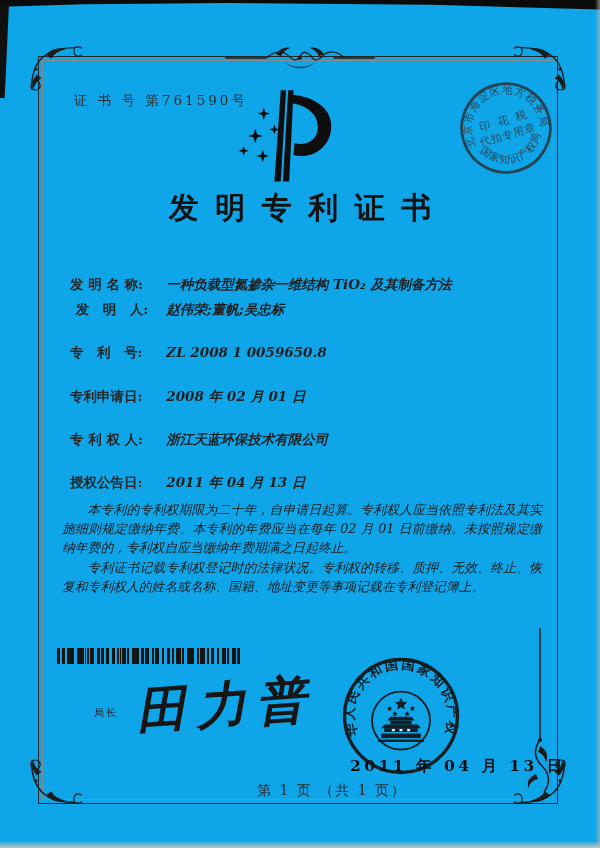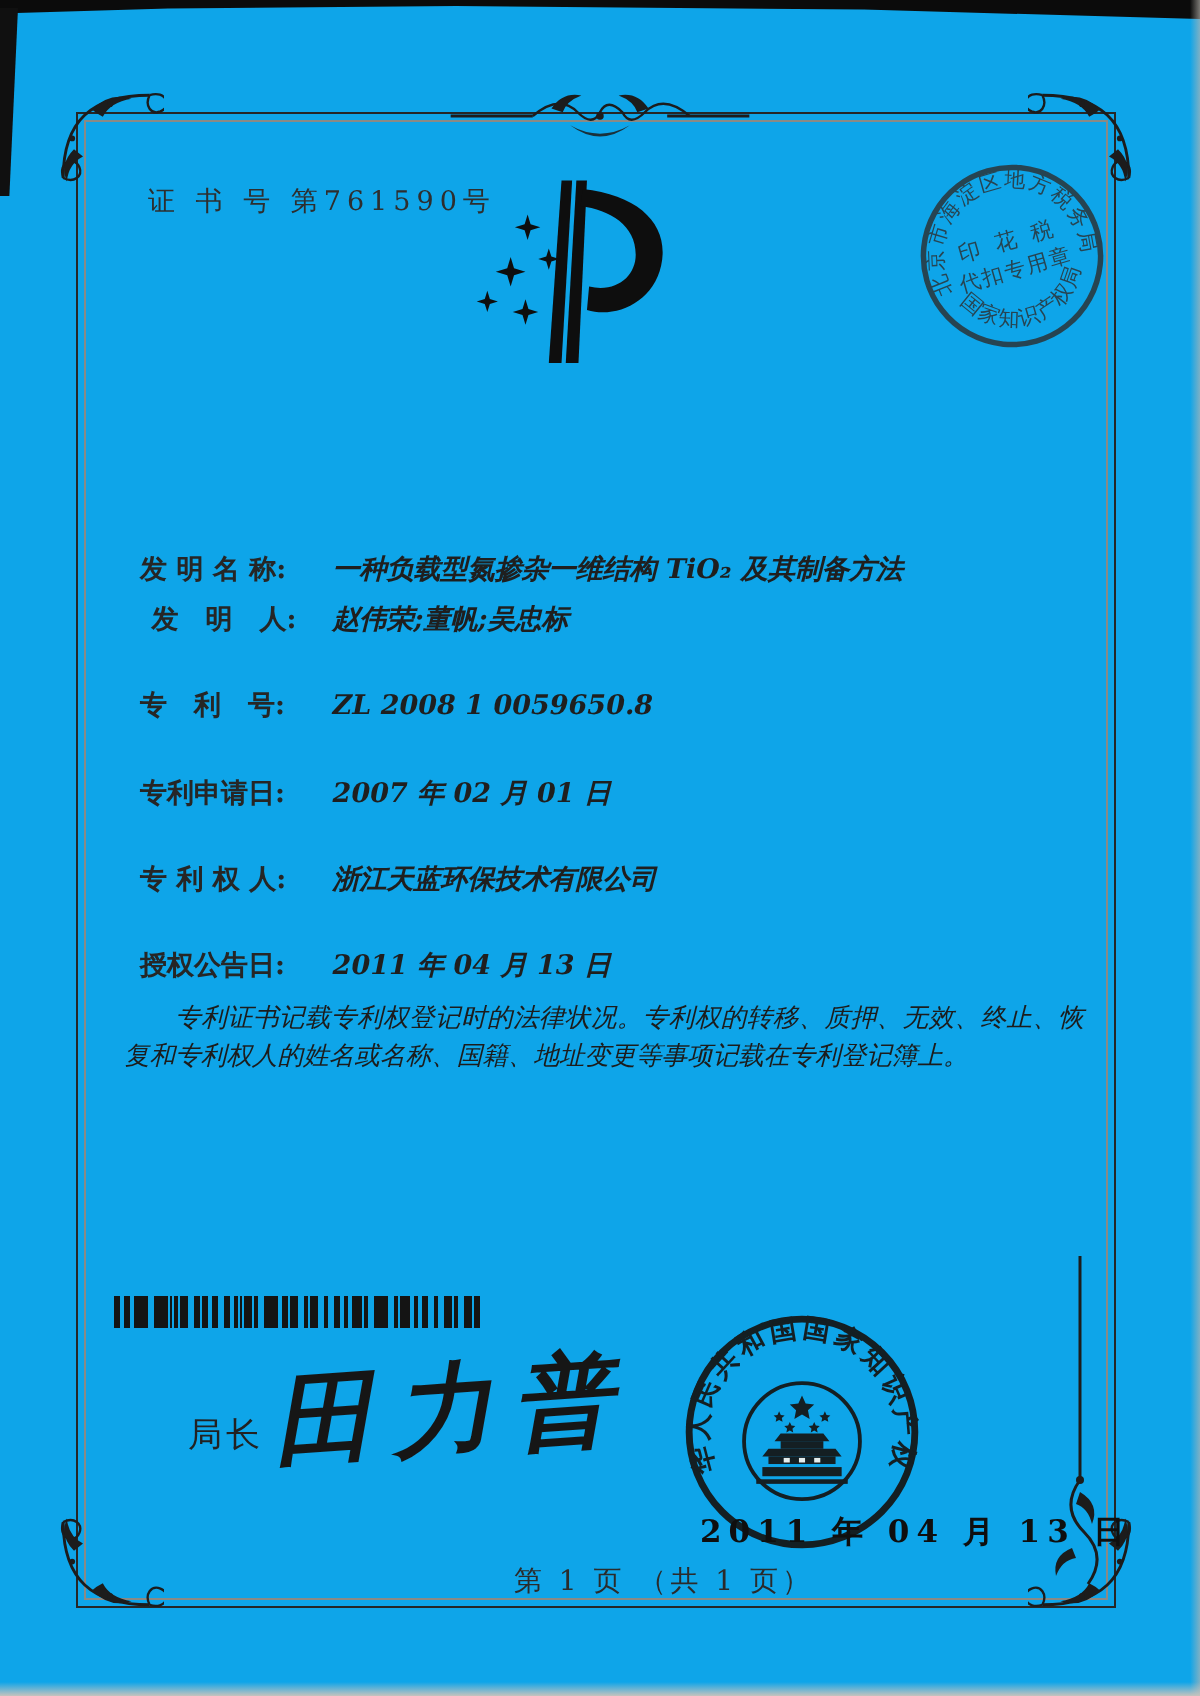--- a/index.html
+++ b/index.html
@@ -49,21 +49,21 @@
   
   .body-text{position:absolute;left:62px;top:500px;width:480px;
     font-size:12.8px;line-height:1.5;text-align:justify;font-style:italic;color:#1c1c1c;}
   .body-text p{margin:0;text-indent:2em;}
   
   .barcode{position:absolute;left:57px;top:648px;width:184px;height:16px;
     background-image:
       repeating-linear-gradient(90deg,#141414 0 2px,rgba(0,0,0,0) 2px 5px),
       repeating-linear-gradient(90deg,#141414 0 1px,rgba(0,0,0,0) 1px 7px),
       repeating-linear-gradient(90deg,#141414 0 3px,rgba(0,0,0,0) 3px 11px);}
-  .sig-label{position:absolute;left:94px;top:706px;font-size:17px;letter-spacing:2px;color:#222;}
+  .sig-label{position:absolute;left:94px;top:706px;font-size:10px;letter-spacing:2px;color:#222;}
   .sig-name{position:absolute;left:136px;top:672px;font-size:50px;font-weight:700;
     font-style:italic;letter-spacing:10px;transform:rotate(-4deg);color:#161616;}
   .seal{position:absolute;left:340px;top:655px;width:122px;height:122px;opacity:.93;}
   .seal-date{position:absolute;left:350px;top:756px;font-size:15.5px;font-weight:700;
     letter-spacing:3.5px;color:#0f0f0f;white-space:nowrap;}
   .footer{position:absolute;left:0;top:782px;width:100%;text-align:center;
     font-size:14px;letter-spacing:2px;color:#2b2b2b;padding-left:32px;}
   svg text{font-family:"DejaVu Serif","Liberation Serif",serif;}
 </style>
 </head>
@@ -149,49 +149,51 @@
     <text font-size="10" fill="#2d2d2d" letter-spacing="1">
       <textPath href="#taxArcTop" startOffset="50%" text-anchor="middle">北京市海淀区地方税务局</textPath>
     </text>
     <text font-size="10" fill="#2d2d2d" letter-spacing="0.5">
       <textPath href="#taxArcBottom" startOffset="50%" text-anchor="middle">国家知识产权局</textPath>
     </text>
     <text x="55" y="51" font-size="10.5" letter-spacing="2" text-anchor="middle" fill="#2d2d2d">印 花 税</text>
     <text x="55" y="65" font-size="10" letter-spacing="1" text-anchor="middle" fill="#2d2d2d">代扣专用章</text>
   </svg>
 
+  <div class="title">发明专利证书</div>
 
   <div class="fields">
     <div class="field-row">
       <span class="f-label">发 明 名 称:</span>
       <span class="f-value">一种负载型氮掺杂一维结构 TiO₂ 及其制备方法</span>
     </div>
     <div class="field-row">
       <span class="f-label">发　明　人:</span>
       <span class="f-value">赵伟荣;董帆;吴忠标</span>
     </div>
     <div class="field-row">
       <span class="f-label">专　利　号:</span>
       <span class="f-value">ZL 2008 1 0059650.8</span>
     </div>
     <div class="field-row">
       <span class="f-label">专利申请日:</span>
-      <span class="f-value">2007 年 02 月 01 日</span>
+      <span class="f-value">2008 年 02 月 01 日</span>
     </div>
     <div class="field-row">
       <span class="f-label">专 利 权 人:</span>
       <span class="f-value">浙江天蓝环保技术有限公司</span>
     </div>
     <div class="field-row">
       <span class="f-label">授权公告日:</span>
       <span class="f-value">2011 年 04 月 13 日</span>
     </div>
   </div>
 
   <div class="body-text">
+    <p>本专利的专利权期限为二十年，自申请日起算。专利权人应当依照专利法及其实施细则规定缴纳年费。本专利的年费应当在每年 02 月 01 日前缴纳。未按照规定缴纳年费的，专利权自应当缴纳年费期满之日起终止。</p>
     <p>专利证书记载专利权登记时的法律状况。专利权的转移、质押、无效、终止、恢复和专利权人的姓名或名称、国籍、地址变更等事项记载在专利登记簿上。</p>
   </div>
 
   <div class="barcode"></div>
 
   <div class="sig-label">局长</div>
   <div class="sig-name">田力普</div>
 
   <svg class="seal" viewBox="0 0 160 160">
     <defs>

